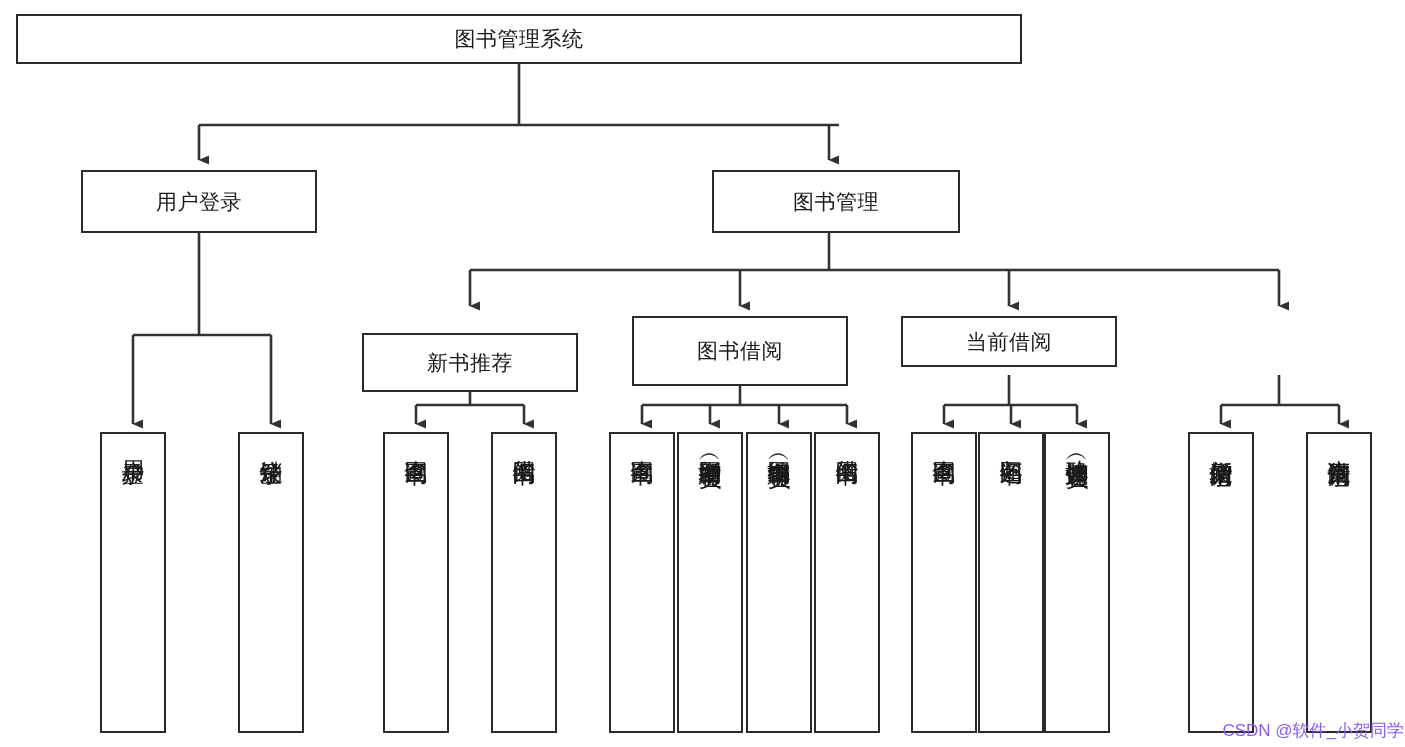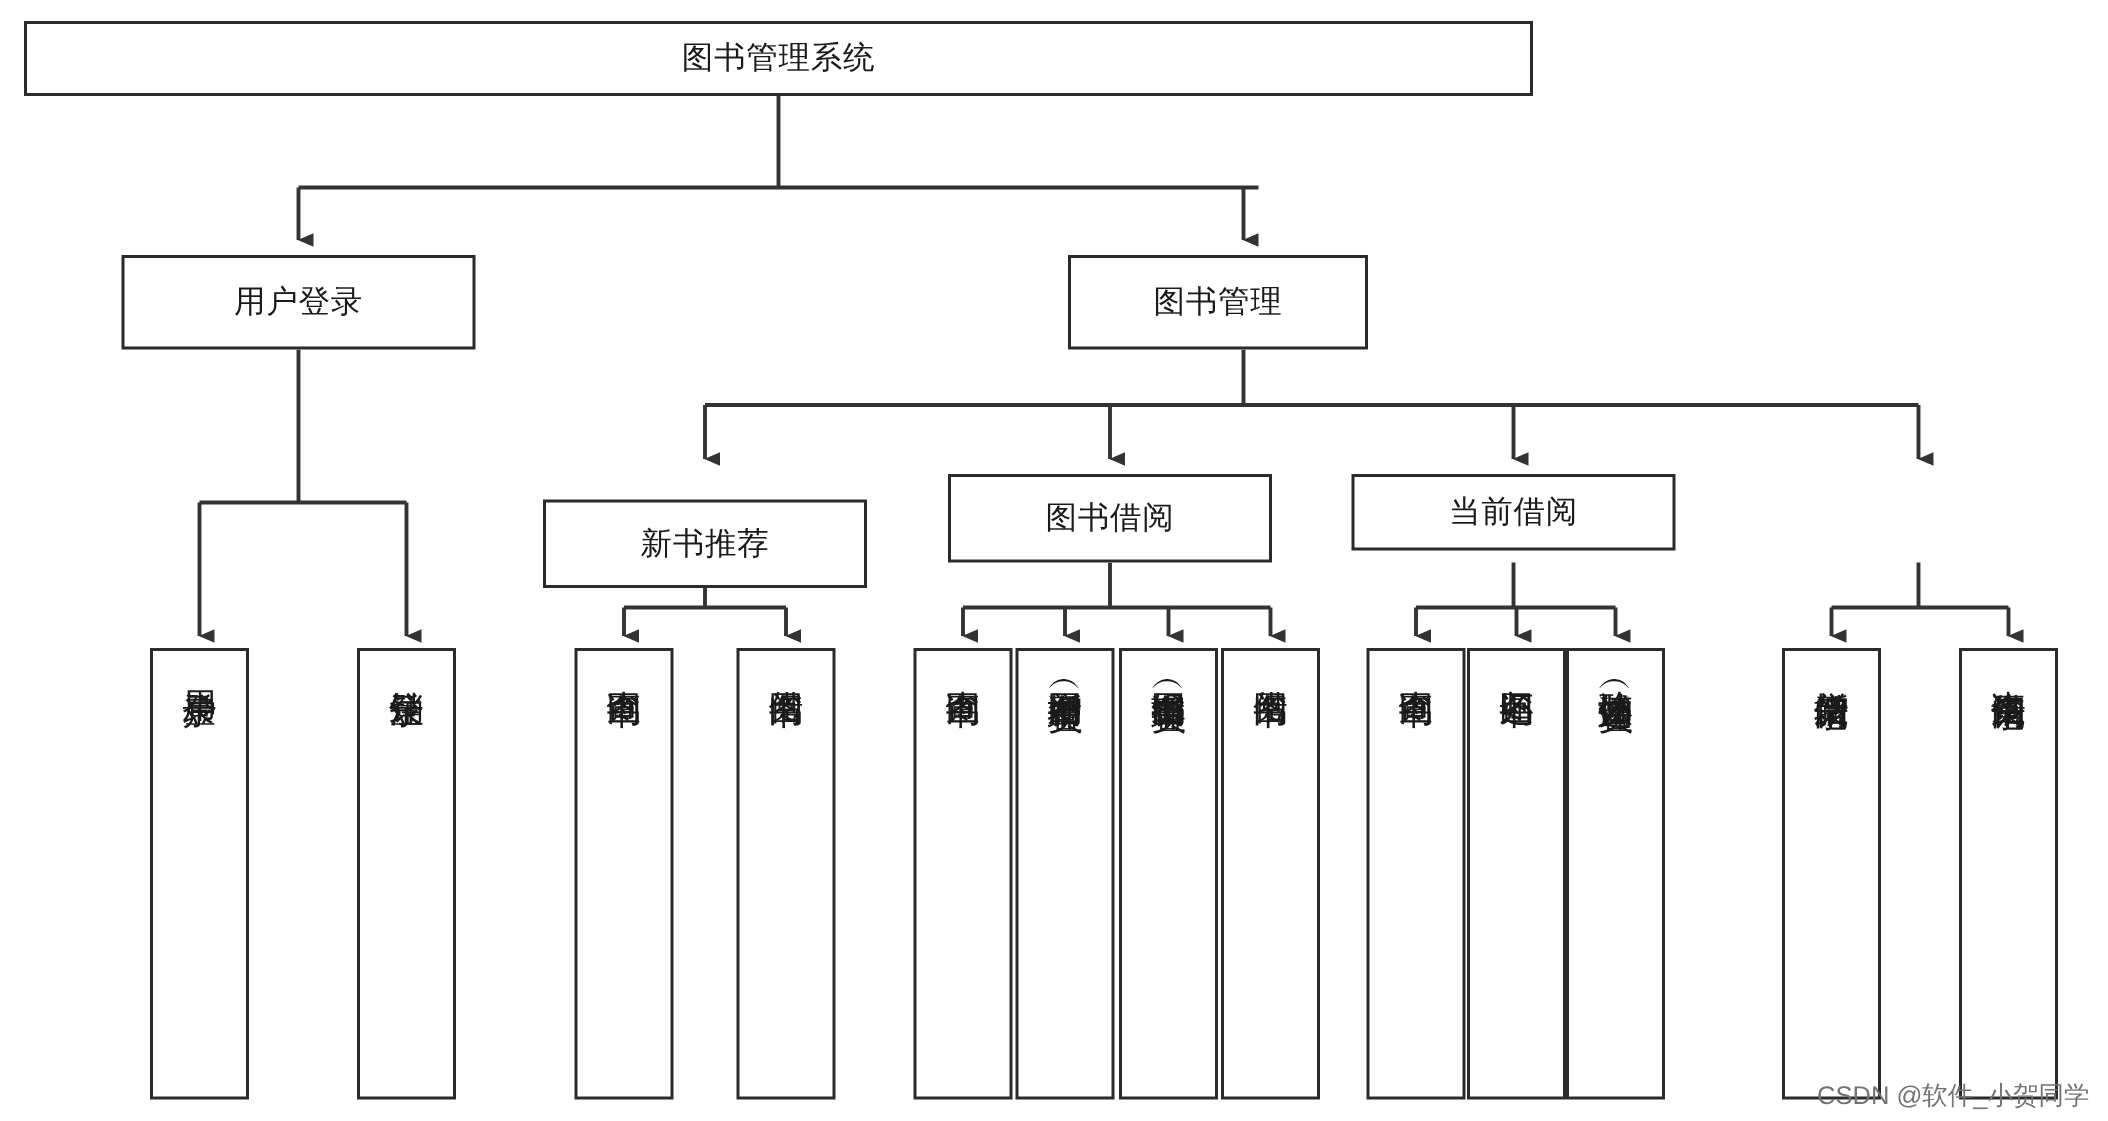--- a/index.html
+++ b/index.html
@@ -56,24 +56,24 @@
   }
   .node.v .label {
     writing-mode: vertical-rl;
     text-orientation: upright;
     font-size: 23px;
     line-height: 1.0;
     letter-spacing: 1px;
   }
   .watermark {
     position: absolute;
-    right: 12px;
+    right: 1px;
     bottom: 5px;
     font-size: 17px;
-    color: #737373;
+    color: #8b5cf6;
     z-index: 3;
     white-space: nowrap;
     font-family: "Liberation Sans", "DejaVu Sans", sans-serif;
   }
 </style>
 </head>
 <body>
 
 <div id="canvas">
 
@@ -127,28 +127,28 @@
     </g>
   </svg>
 
   <div class="node root h" style="left:16px; top:14px; width:1006px; height:50px;">
     <span class="label">图书管理系统</span>
   </div>
 
   <div class="node h" style="left:81px; top:170px; width:236px; height:63px;">
     <span class="label">用户登录</span>
   </div>
-  <div class="node h" style="left:712px; top:170px; width:200px; height:63px;">
+  <div class="node h" style="left:712px; top:170px; width:248px; height:63px;">
     <span class="label">图书管理</span>
   </div>
 
   <div class="node h" style="left:362px; top:316px; width:216px; height:59px;margin-top:17px;">
     <span class="label">新书推荐</span>
   </div>
-  <div class="node h" style="left:632px; top:316px; width:216px; height:59px;">
+  <div class="node h" style="left:632px; top:316px; width:216px; height:70px;">
     <span class="label">图书借阅</span>
   </div>
   <div class="node h" style="left:901px; top:316px; width:216px; height:51px;">
     <span class="label">当前借阅</span>
   </div>
 
   <div class="node v" style="left:100px; top:432px; width:66px; height:301px;">
     <span class="label">用户登录</span>
   </div>
   <div class="node v" style="left:238px; top:432px; width:66px; height:301px;">

